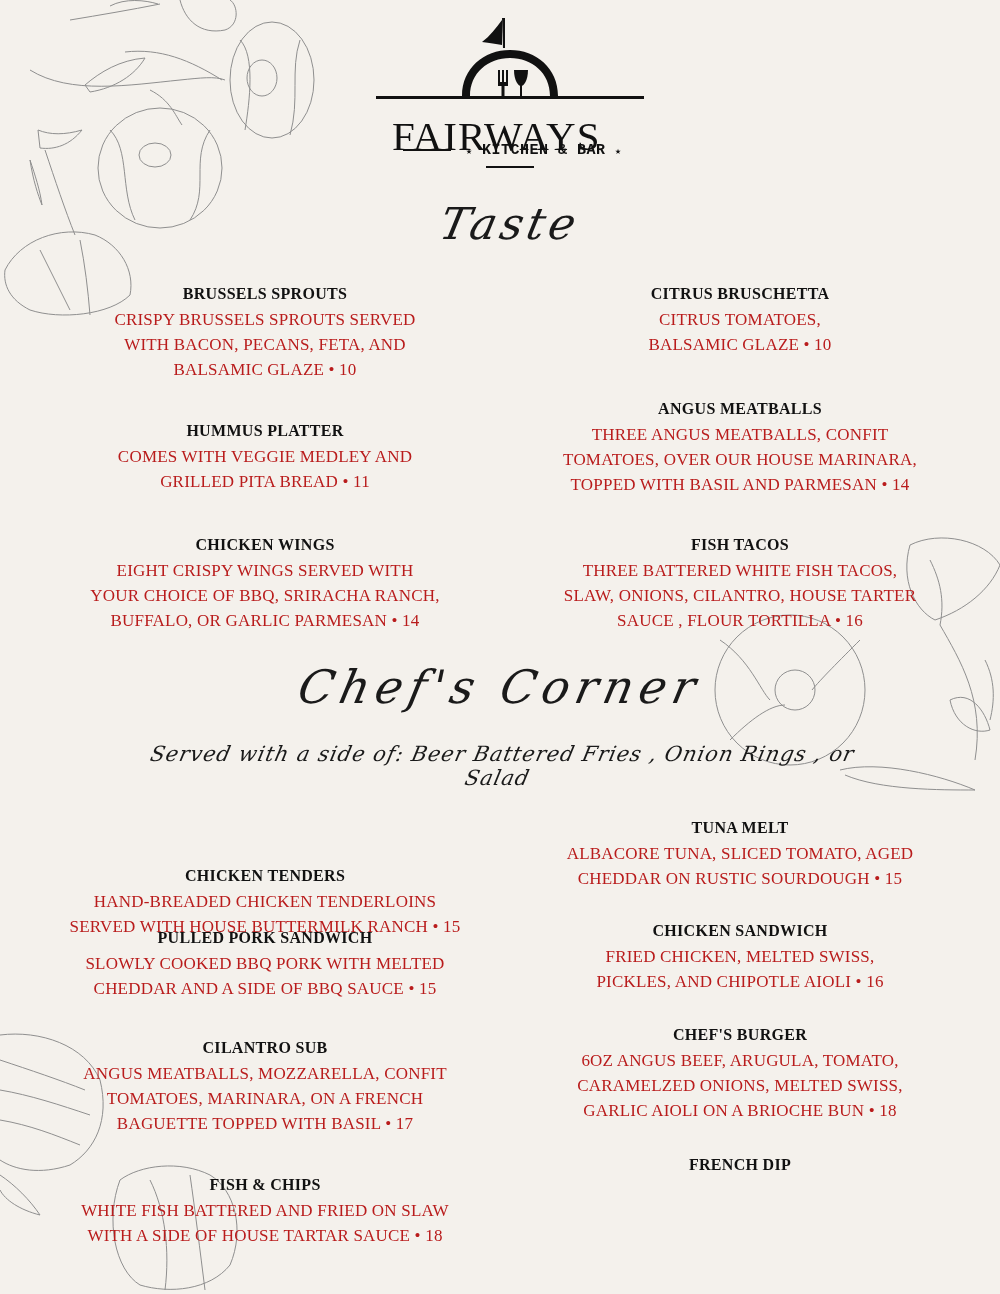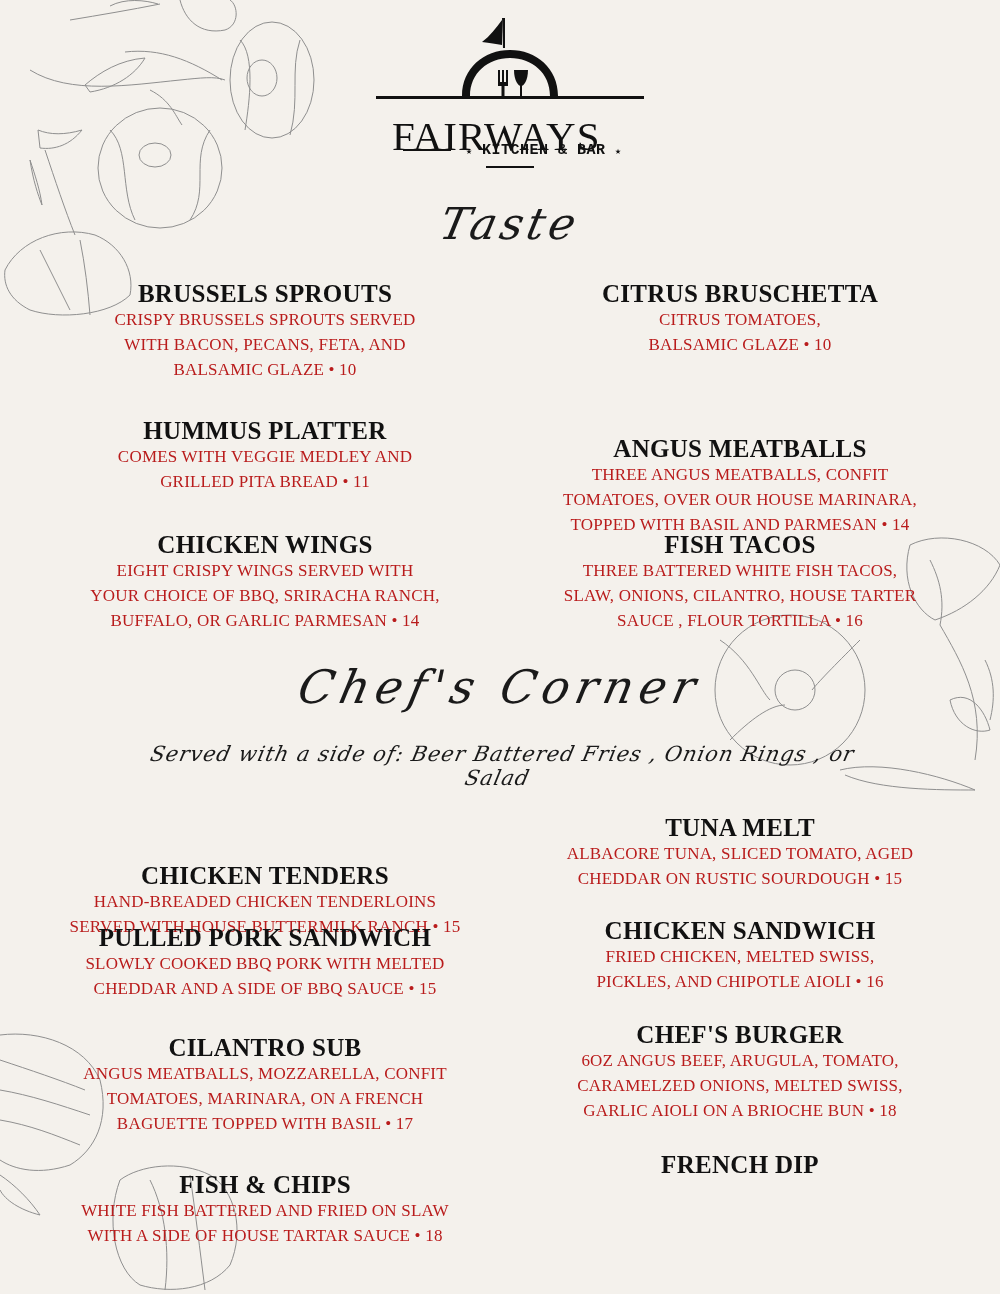--- a/index.html
+++ b/index.html
@@ -36,21 +36,21 @@
     color: #1a1a1a;
   }
   .taste-title { left: 400px; top: 198px; width: 220px; font-size: 44px; letter-spacing: 4px; transform: skewX(-12deg); }
   .chef-title { left: 250px; top: 660px; width: 500px; font-size: 46px; letter-spacing: 6px; transform: skewX(-12deg); }
   .sides-note { left: 120px; top: 742px; width: 760px; font-size: 21px; letter-spacing: 1px; transform: skewX(-12deg); }
 
   
   .item { position: absolute; text-align: center; }
   .item .name {
     font-family: "Liberation Serif", serif; font-weight: bold;
-    font-size: 25px; line-height: 26px; letter-spacing: 0.3px; color: #111;
+    font-size: 16px; line-height: 26px; letter-spacing: 0.3px; color: #111;
   }
   .item .desc {
     font-family: "Liberation Serif", serif; font-weight: normal;
     font-size: 17px; line-height: 25px; letter-spacing: 0.2px; color: #b91c1c;
     white-space: pre-line;
   }
   .left-col { left: 30px; width: 470px; }
   .right-col { left: 510px; width: 460px; }
 </style>
 </head>
@@ -148,21 +148,21 @@
 <div class="item right-col" style="top:281px;">
   <div class="name">CITRUS BRUSCHETTA</div>
   <div class="desc">CITRUS TOMATOES,
 BALSAMIC GLAZE • 10</div>
 </div>
 <div class="item left-col" style="top:418px;">
   <div class="name">HUMMUS PLATTER</div>
   <div class="desc">COMES WITH VEGGIE MEDLEY AND
 GRILLED PITA BREAD • 11</div>
 </div>
-<div class="item right-col" style="top:396px;margin-top:40px;">
+<div class="item right-col" style="top:396px;">
   <div class="name">ANGUS MEATBALLS</div>
   <div class="desc">THREE ANGUS MEATBALLS, CONFIT
 TOMATOES, OVER OUR HOUSE MARINARA,
 TOPPED WITH BASIL AND PARMESAN • 14</div>
 </div>
 <div class="item left-col" style="top:532px;">
   <div class="name">CHICKEN WINGS</div>
   <div class="desc">EIGHT CRISPY WINGS SERVED WITH
 YOUR CHOICE OF BBQ, SRIRACHA RANCH,
 BUFFALO, OR GARLIC PARMESAN • 14</div>

